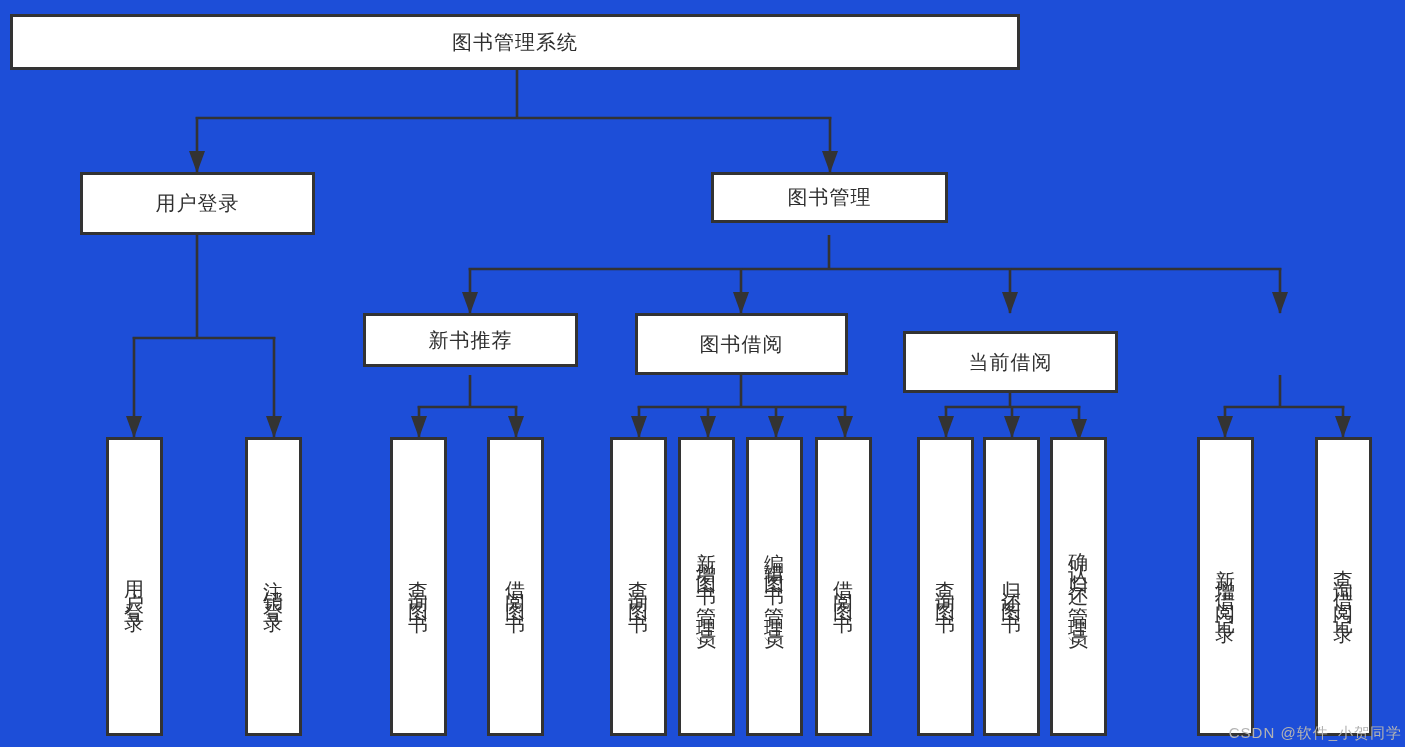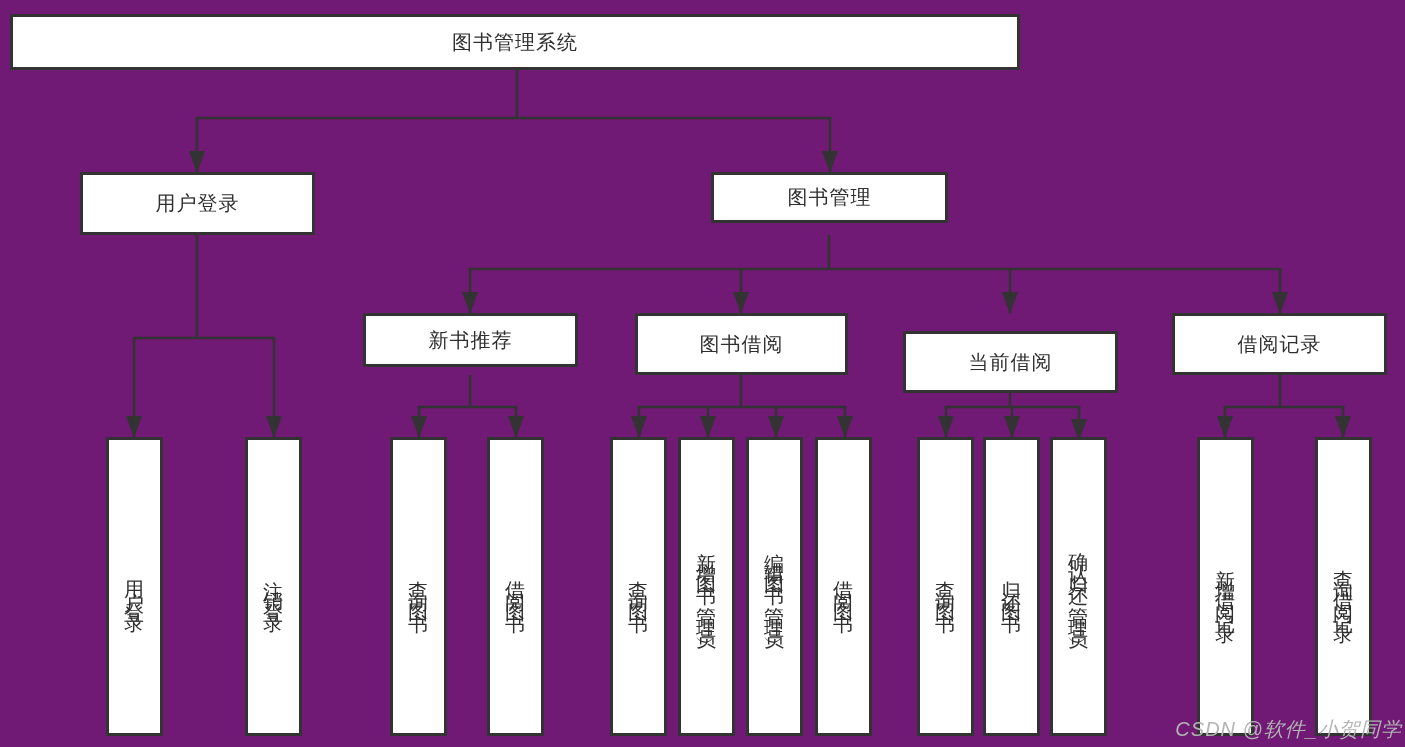--- a/index.html
+++ b/index.html
@@ -4,21 +4,21 @@
 <style>
   html, body {
     margin: 0;
     padding: 0;
     background: #ffffff;
   }
   #stage {
     position: relative;
     width: 1405px;
     height: 747px;
-    background: #701a75;
+    background: #1d4ed8;
     font-family: "Liberation Sans", "DejaVu Sans", sans-serif;
     color: #2f2f2f;
     overflow: hidden;
   }
   #connectors {
     position: absolute;
     left: 0; top: 0;
     width: 1405px;
     height: 747px;
     z-index: 0;
@@ -75,25 +75,24 @@
   .l-8  { left: 917px; }
   .l-9  { left: 983px; }
   .l-10 { left: 1050px; }
   .l-11 { left: 1197px; }
   .l-12 { left: 1315px; }
   #watermark {
     position: absolute;
     right: 3px;
     bottom: 4px;
     z-index: 3;
-    font-size: 20px;
+    font-size: 15px;
     letter-spacing: 1px;
     color: #b3b3b3;
     white-space: nowrap;
-    font-style: italic;
   }
   line { stroke: #333333; stroke-width: 2.6; }
 </style>
 </head>
 <body>
 
 <div id="stage">
 
   <svg id="connectors" viewBox="0 0 1405 747" xmlns="http://www.w3.org/2000/svg">
     <defs>
@@ -158,21 +157,20 @@
   </svg>
 
   <div class="node n-root">图书管理系统</div>
 
   <div class="node n-login">用户登录</div>
   <div class="node n-mgmt">图书管理</div>
 
   <div class="node n-g0">新书推荐</div>
   <div class="node n-g1">图书借阅</div>
   <div class="node n-g2">当前借阅</div>
-  <div class="node n-g3">借阅记录</div>
 
   <div class="leaf l-0">用户登录</div>
   <div class="leaf l-1">注销登录</div>
 
   <div class="leaf l-2">查询图书</div>
   <div class="leaf l-3">借阅图书</div>
 
   <div class="leaf l-4">查询图书</div>
   <div class="leaf l-5">新增图书（管理员）</div>
   <div class="leaf l-6">编辑图书（管理员）</div>

